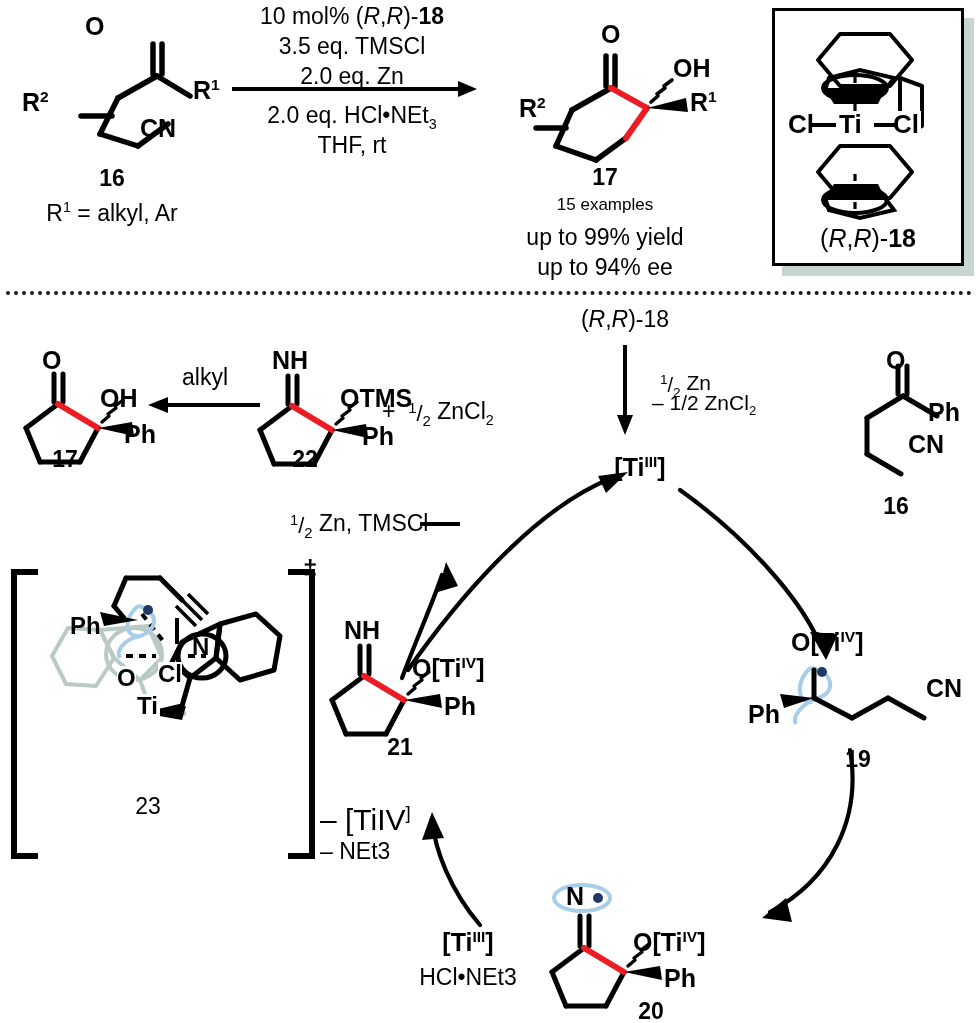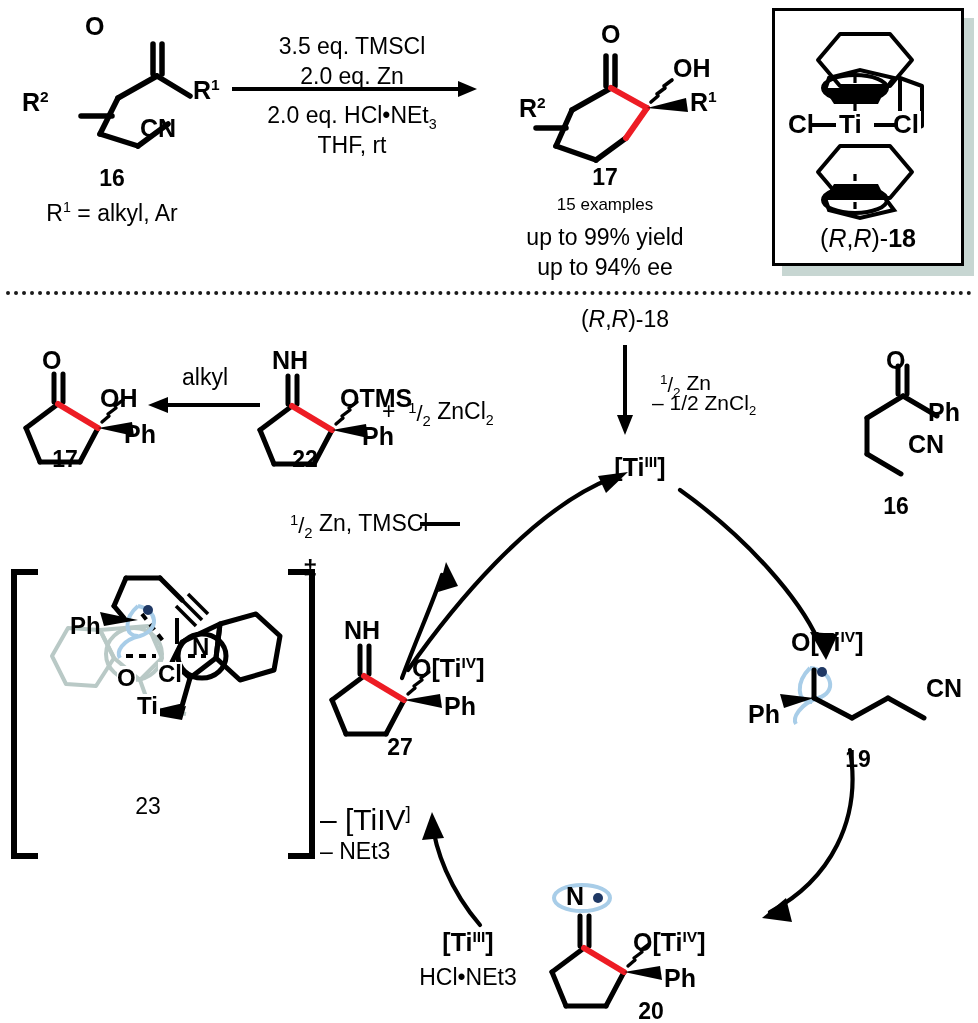--- a/index.html
+++ b/index.html
@@ -39,20 +39,21 @@
       <line x1="41" y1="104" x2="72" y2="104"></line>
     </g>
   </svg>
   <div class="t b" style="left:85px;top:14px;font-size:25px;">O</div>
   <div class="t b" style="left:193px;top:78px;font-size:25px;"><span>R</span><sup>1</sup></div>
   <div class="t b" style="left:22px;top:90px;font-size:25px;"><span>R</span><sup>2</sup></div>
   <div class="t b" style="left:140px;top:116px;font-size:25px;">CN</div>
   <div class="t b ctr" style="left:112px;top:167px;font-size:23px;">16</div>
   <div class="t ctr" style="left:112px;top:202px;font-size:23px;text-align:right;">R<sup>1</sup> = alkyl, Ar</div>
 
+  <div class="t ctr" style="left:352px;top:5px;font-size:23px;">10 mol% (<span class="i">R</span>,<span class="i">R</span>)-<span class="b">18</span></div>
   <div class="t ctr" style="left:352px;top:35px;font-size:23px;">3.5 eq. TMSCl</div>
   <div class="t ctr" style="left:352px;top:65px;font-size:23px;">2.0 eq. Zn</div>
   <svg class="abs" style="left:232px;top:80px;" width="245" height="18">
     <line x1="0" y1="9" x2="232" y2="9" stroke="#000" stroke-width="4"></line>
     <polygon points="245,9 226,1 226,17" fill="#000"></polygon>
   </svg>
   <div class="t ctr" style="left:352px;top:104px;font-size:23px;">2.0 eq. HCl•NEt<sub>3</sub></div>
   <div class="t ctr" style="left:352px;top:134px;font-size:23px;">THF, rt</div>
 
   <svg class="abs" style="left:520px;top:20px;" width="210" height="150">
@@ -218,21 +219,21 @@
     <g stroke="#000" stroke-width="3.4" stroke-linecap="round">
       <line x1="88" y1="74" x2="95" y2="68"></line>
       <line x1="94" y1="66" x2="102" y2="60"></line>
       <line x1="101" y1="58" x2="109" y2="52"></line>
     </g>
     <polygon points="84,80 120,74 122,88" fill="#000"></polygon>
   </svg>
   <div class="t b" style="left:344px;top:618px;font-size:25px;">NH</div>
   <div class="t b" style="left:412px;top:656px;font-size:25px;">O[Ti<sup>IV</sup>]</div>
   <div class="t b" style="left:444px;top:694px;font-size:25px;">Ph</div>
-  <div class="t b ctr" style="left:400px;top:736px;font-size:23px;">27</div>
+  <div class="t b ctr" style="left:400px;top:736px;font-size:23px;">21</div>
 
   <svg class="abs" style="left:248px;top:352px;" width="190" height="120">
     <g stroke="#000" stroke-width="5" fill="none" stroke-linecap="round">
       <line x1="40" y1="52" x2="40" y2="24"></line>
       <line x1="49" y1="52" x2="49" y2="24"></line>
       <line x1="12" y1="78" x2="26" y2="112"></line>
       <line x1="26" y1="112" x2="66" y2="112"></line>
       <line x1="66" y1="112" x2="84" y2="78"></line>
       <line x1="44" y1="54" x2="12" y2="78"></line>
     </g>

